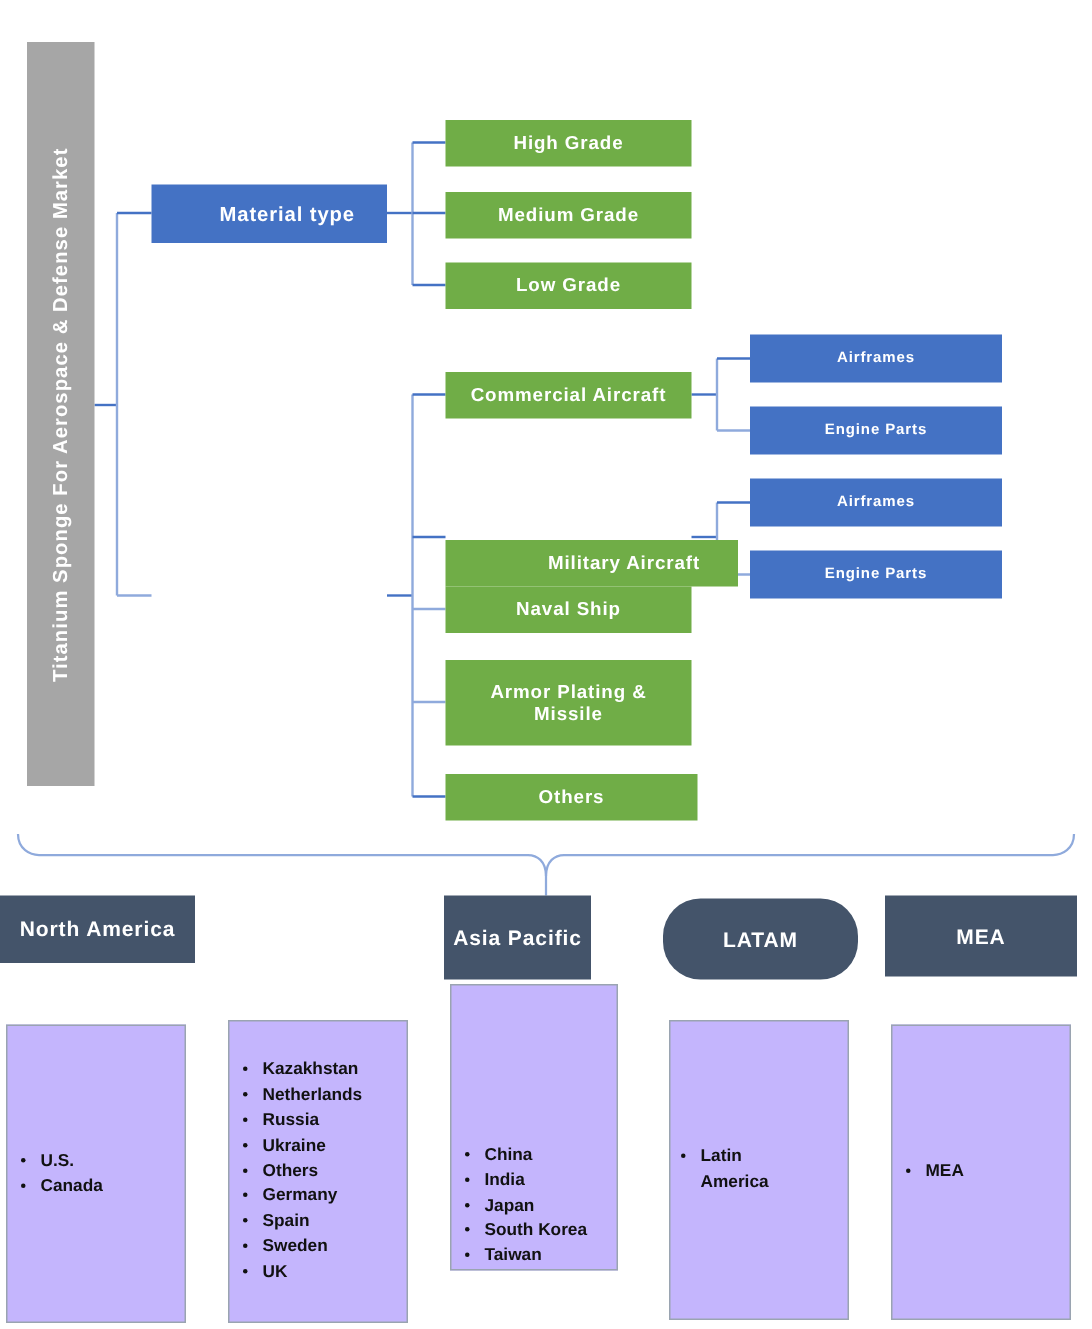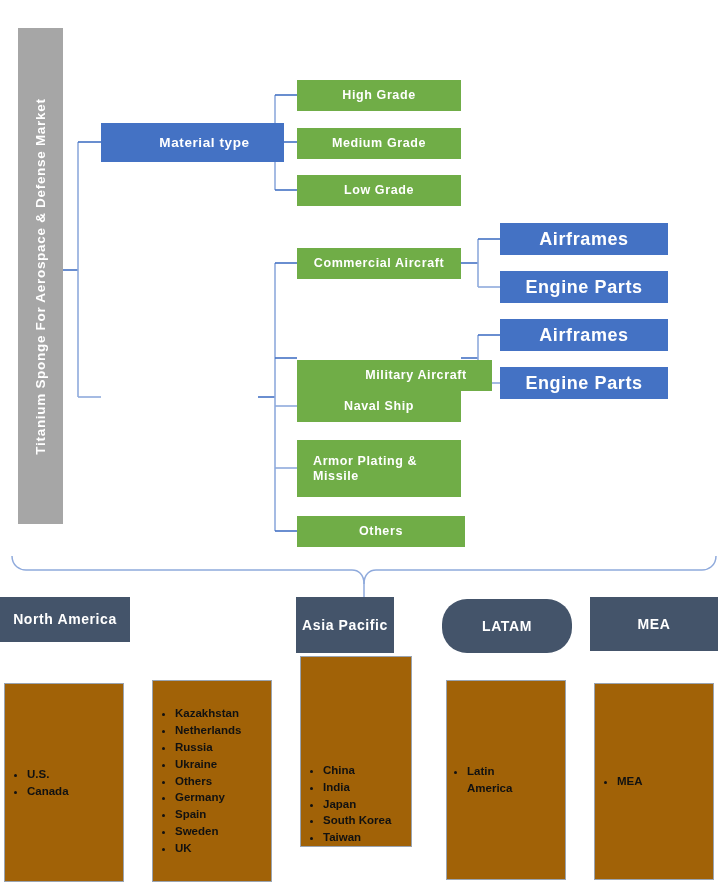--- a/index.html
+++ b/index.html
@@ -9,20 +9,21 @@
     font-family:"Liberation Sans","DejaVu Sans",sans-serif;
     position:relative;
     overflow:hidden;
   }
   #canvas{position:absolute;left:0;top:0;width:728px;height:886px;}
   svg.lines{position:absolute;left:0;top:0;width:728px;height:886px;pointer-events:none;}
 
   .box{
     position:absolute;
     display:flex;align-items:center;justify-content:center;
+    text-align:center;
     color:#ffffff;
     font-weight:bold;
     letter-spacing:0.6px;
     line-height:1.15;
     box-sizing:border-box;
     z-index:3;
   }
   .blue{background:#4472c4;}
   .green{background:#70ad47;}
   .slate{background:#44546a;}
@@ -39,26 +40,26 @@
     transform:rotate(-90deg);
     white-space:nowrap;
     color:#ffffff;
     font-size:13.5px;
     font-weight:bold;
     letter-spacing:0.7px;
   }
 
   .l1{font-size:13.5px;}
   .l2{font-size:12.5px;}
-  .l3{font-size:18px;}
+  .l3{font-size:10px;}
   .region-head{font-size:14px;}
 
   .listbox{
     position:absolute;
-    background:#a16207;
+    background:#c4b5fd;
     border:1px solid #9aa4b1;
     box-sizing:border-box;
     display:flex;align-items:center;
     z-index:3;
   }
   .listbox ul{
     margin:0;padding:0 0 0 22px;
     list-style:disc;
   }
   .listbox li{
@@ -113,21 +114,21 @@
       <path d="M12,556 C12,566 20,570 26,570 L352,570 C358,570 364,574 364,584"></path>
       <path d="M716,556 C716,566 708,570 702,570 L376,570 C370,570 364,574 364,584"></path>
       <path d="M364,584 L364,597"></path>
     </g>
   </svg>
 
   <div id="title-bar">
     <span class="vtext">Titanium Sponge For Aerospace &amp; Defense Market</span>
   </div>
 
-  <div class="box blue l1" style="left:101px;top:123px;width:183px;height:39px;padding-left:24px;">
+  <div class="box blue l1" style="left:101px;top:123px;width:157px;height:39px;padding-left:24px;">
     <span>Material type</span>
   </div>
 
   <div class="box green l2" style="left:297px;top:80px;width:164px;height:31px;">
     <span>High Grade</span>
   </div>
   <div class="box green l2" style="left:297px;top:128px;width:164px;height:31px;">
     <span>Medium Grade</span>
   </div>
   <div class="box green l2" style="left:297px;top:175px;width:164px;height:31px;">

